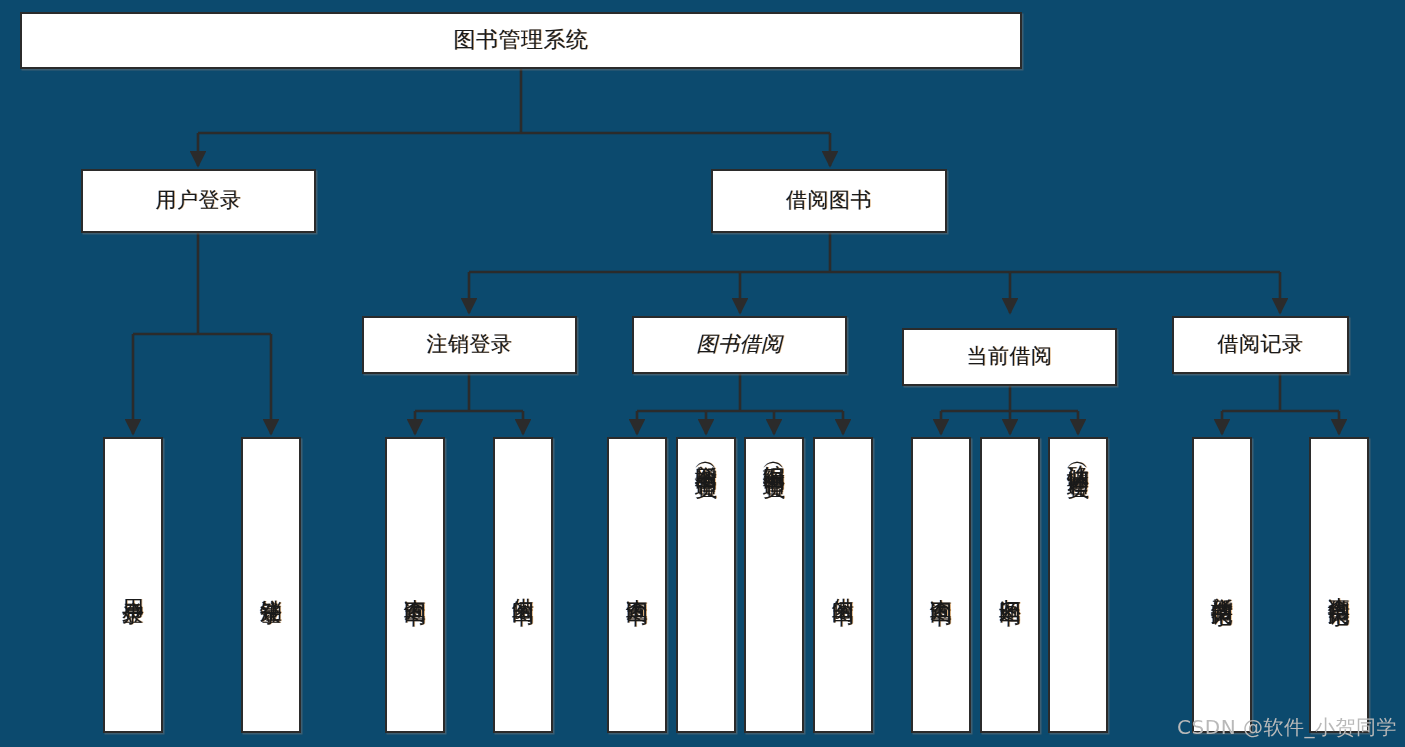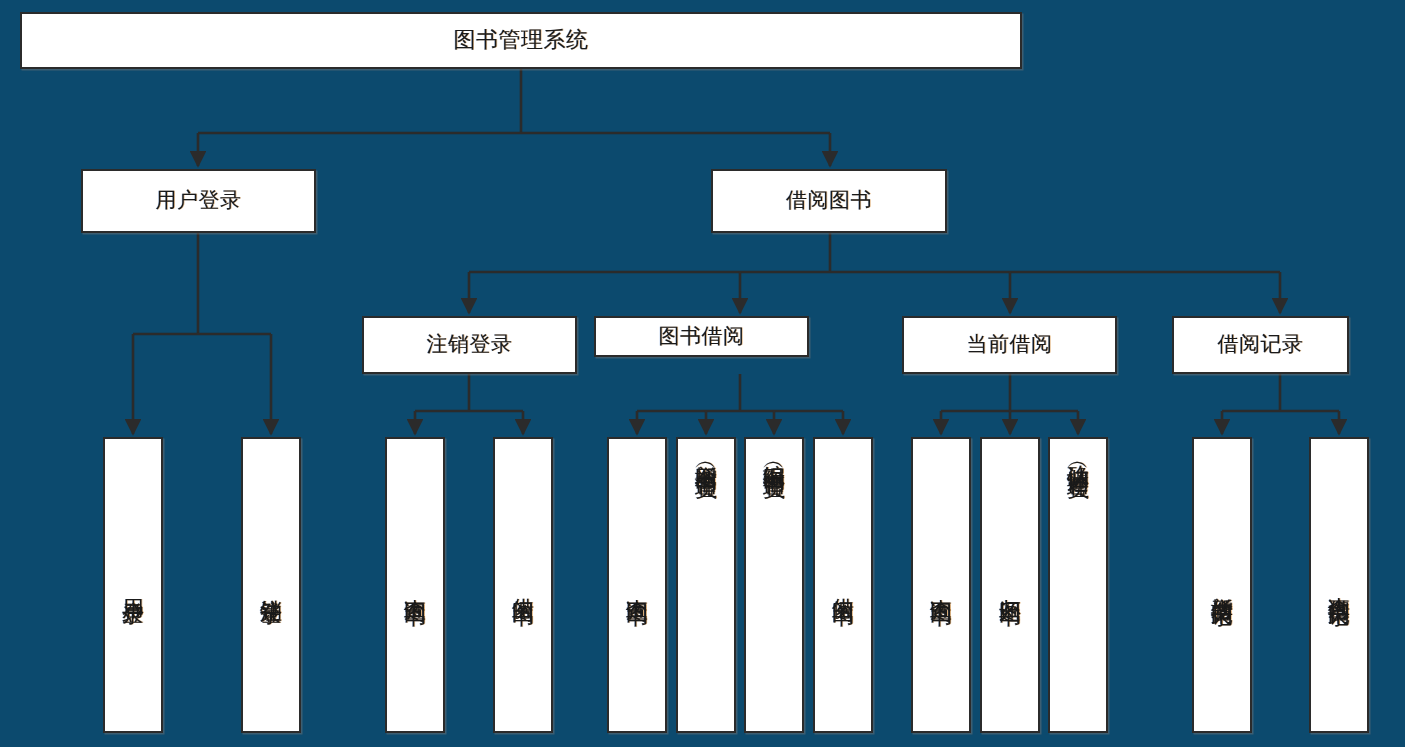--- a/index.html
+++ b/index.html
@@ -141,24 +141,24 @@
   <div class="node" style="left:81px; top:169px; width:235px; height:64px;">
     <span class="node-label">用户登录</span>
   </div>
   <div class="node" style="left:711px; top:169px; width:236px; height:64px;">
     <span class="node-label">借阅图书</span>
   </div>
 
   <div class="node" style="left:362px; top:316px; width:215px; height:58px;">
     <span class="node-label">注销登录</span>
   </div>
-  <div class="node" style="left:594px; top:316px; width:215px; height:41px;">
+  <div class="node" style="left:632px; top:316px; width:215px; height:58px;font-style:italic;">
     <span class="node-label">图书借阅</span>
   </div>
-  <div class="node" style="left:902px; top:316px; width:215px; height:58px;">
+  <div class="node" style="left:902px; top:328px; width:215px; height:58px;">
     <span class="node-label">当前借阅</span>
   </div>
   <div class="node" style="left:1172px; top:316px; width:177px; height:58px;">
     <span class="node-label">借阅记录</span>
   </div>
 
   <div class="node leaf leaf-center" style="left:103px; top:437px; width:60px; height:296px;">
     <span class="node-label">用户登录</span>
   </div>
   <div class="node leaf leaf-center" style="left:241px; top:437px; width:60px; height:296px;">
@@ -195,14 +195,15 @@
     <span class="node-label">确认归还（管理员）</span>
   </div>
 
   <div class="node leaf leaf-center" style="left:1192px; top:437px; width:60px; height:296px;">
     <span class="node-label">新增借阅记录</span>
   </div>
   <div class="node leaf leaf-center" style="left:1309px; top:437px; width:60px; height:296px;">
     <span class="node-label">查询借阅记录</span>
   </div>
 
+  <div class="watermark">CSDN @软件_小贺同学</div>
 
 </div>
 
 </body></html>

